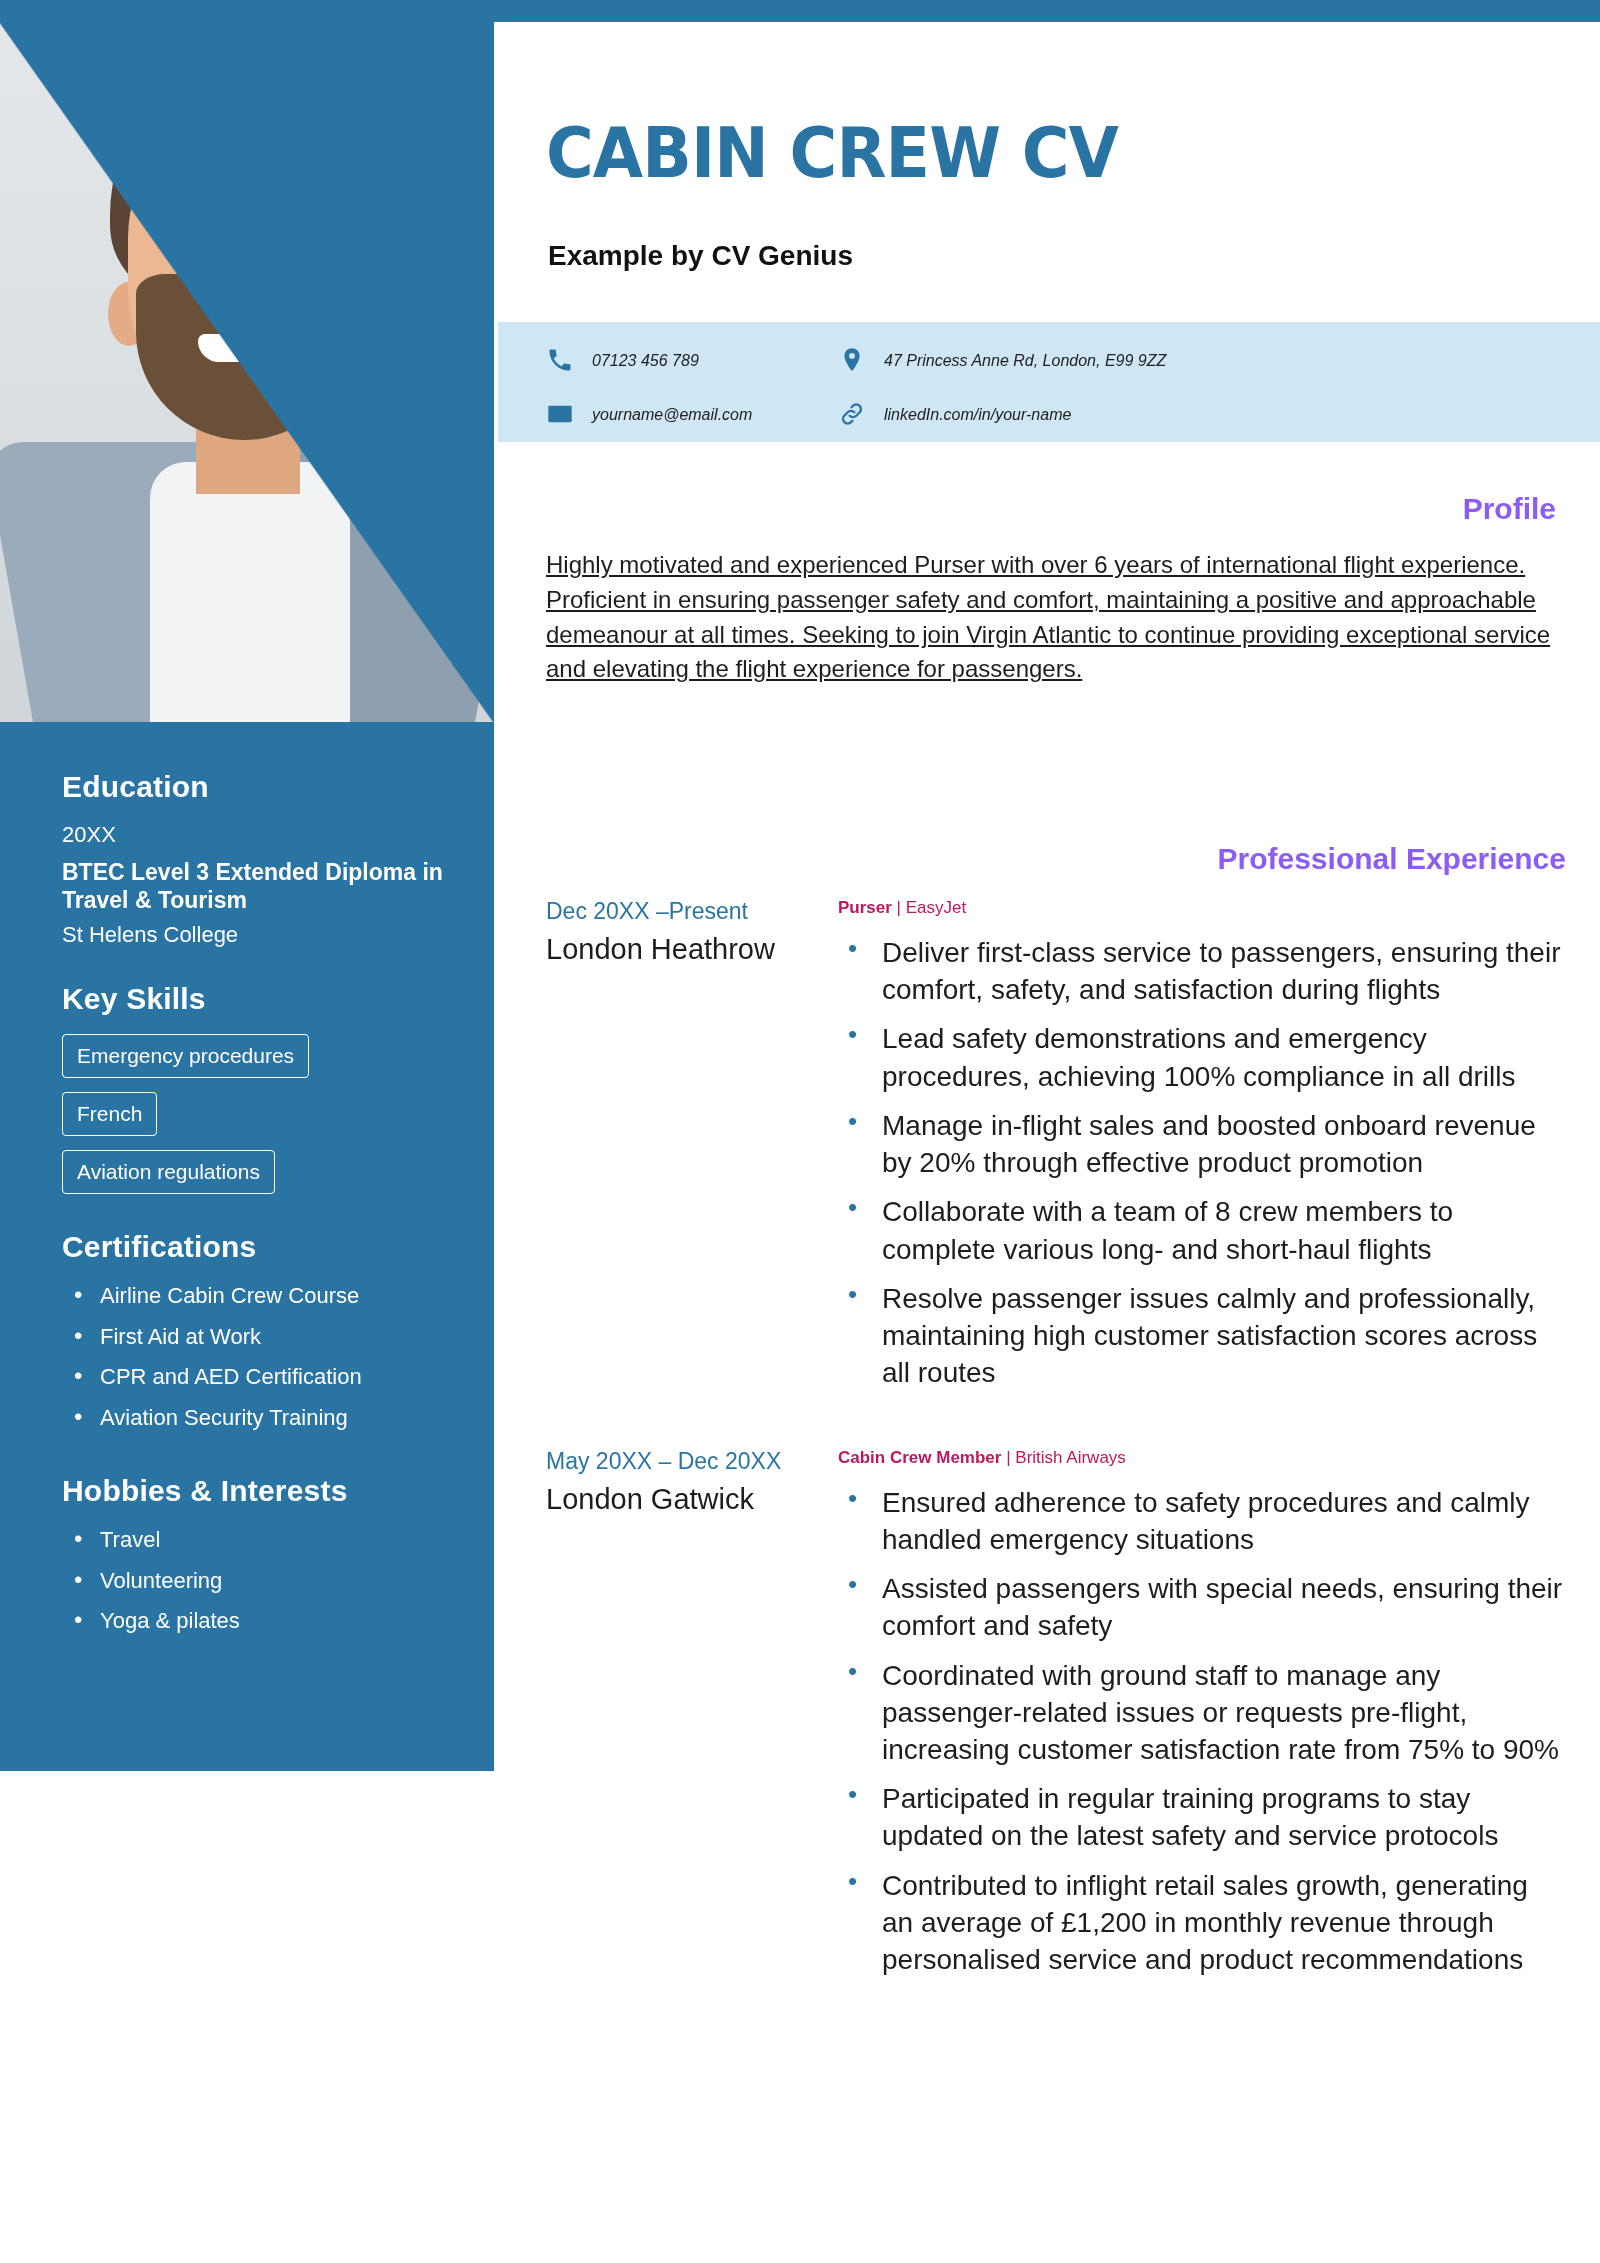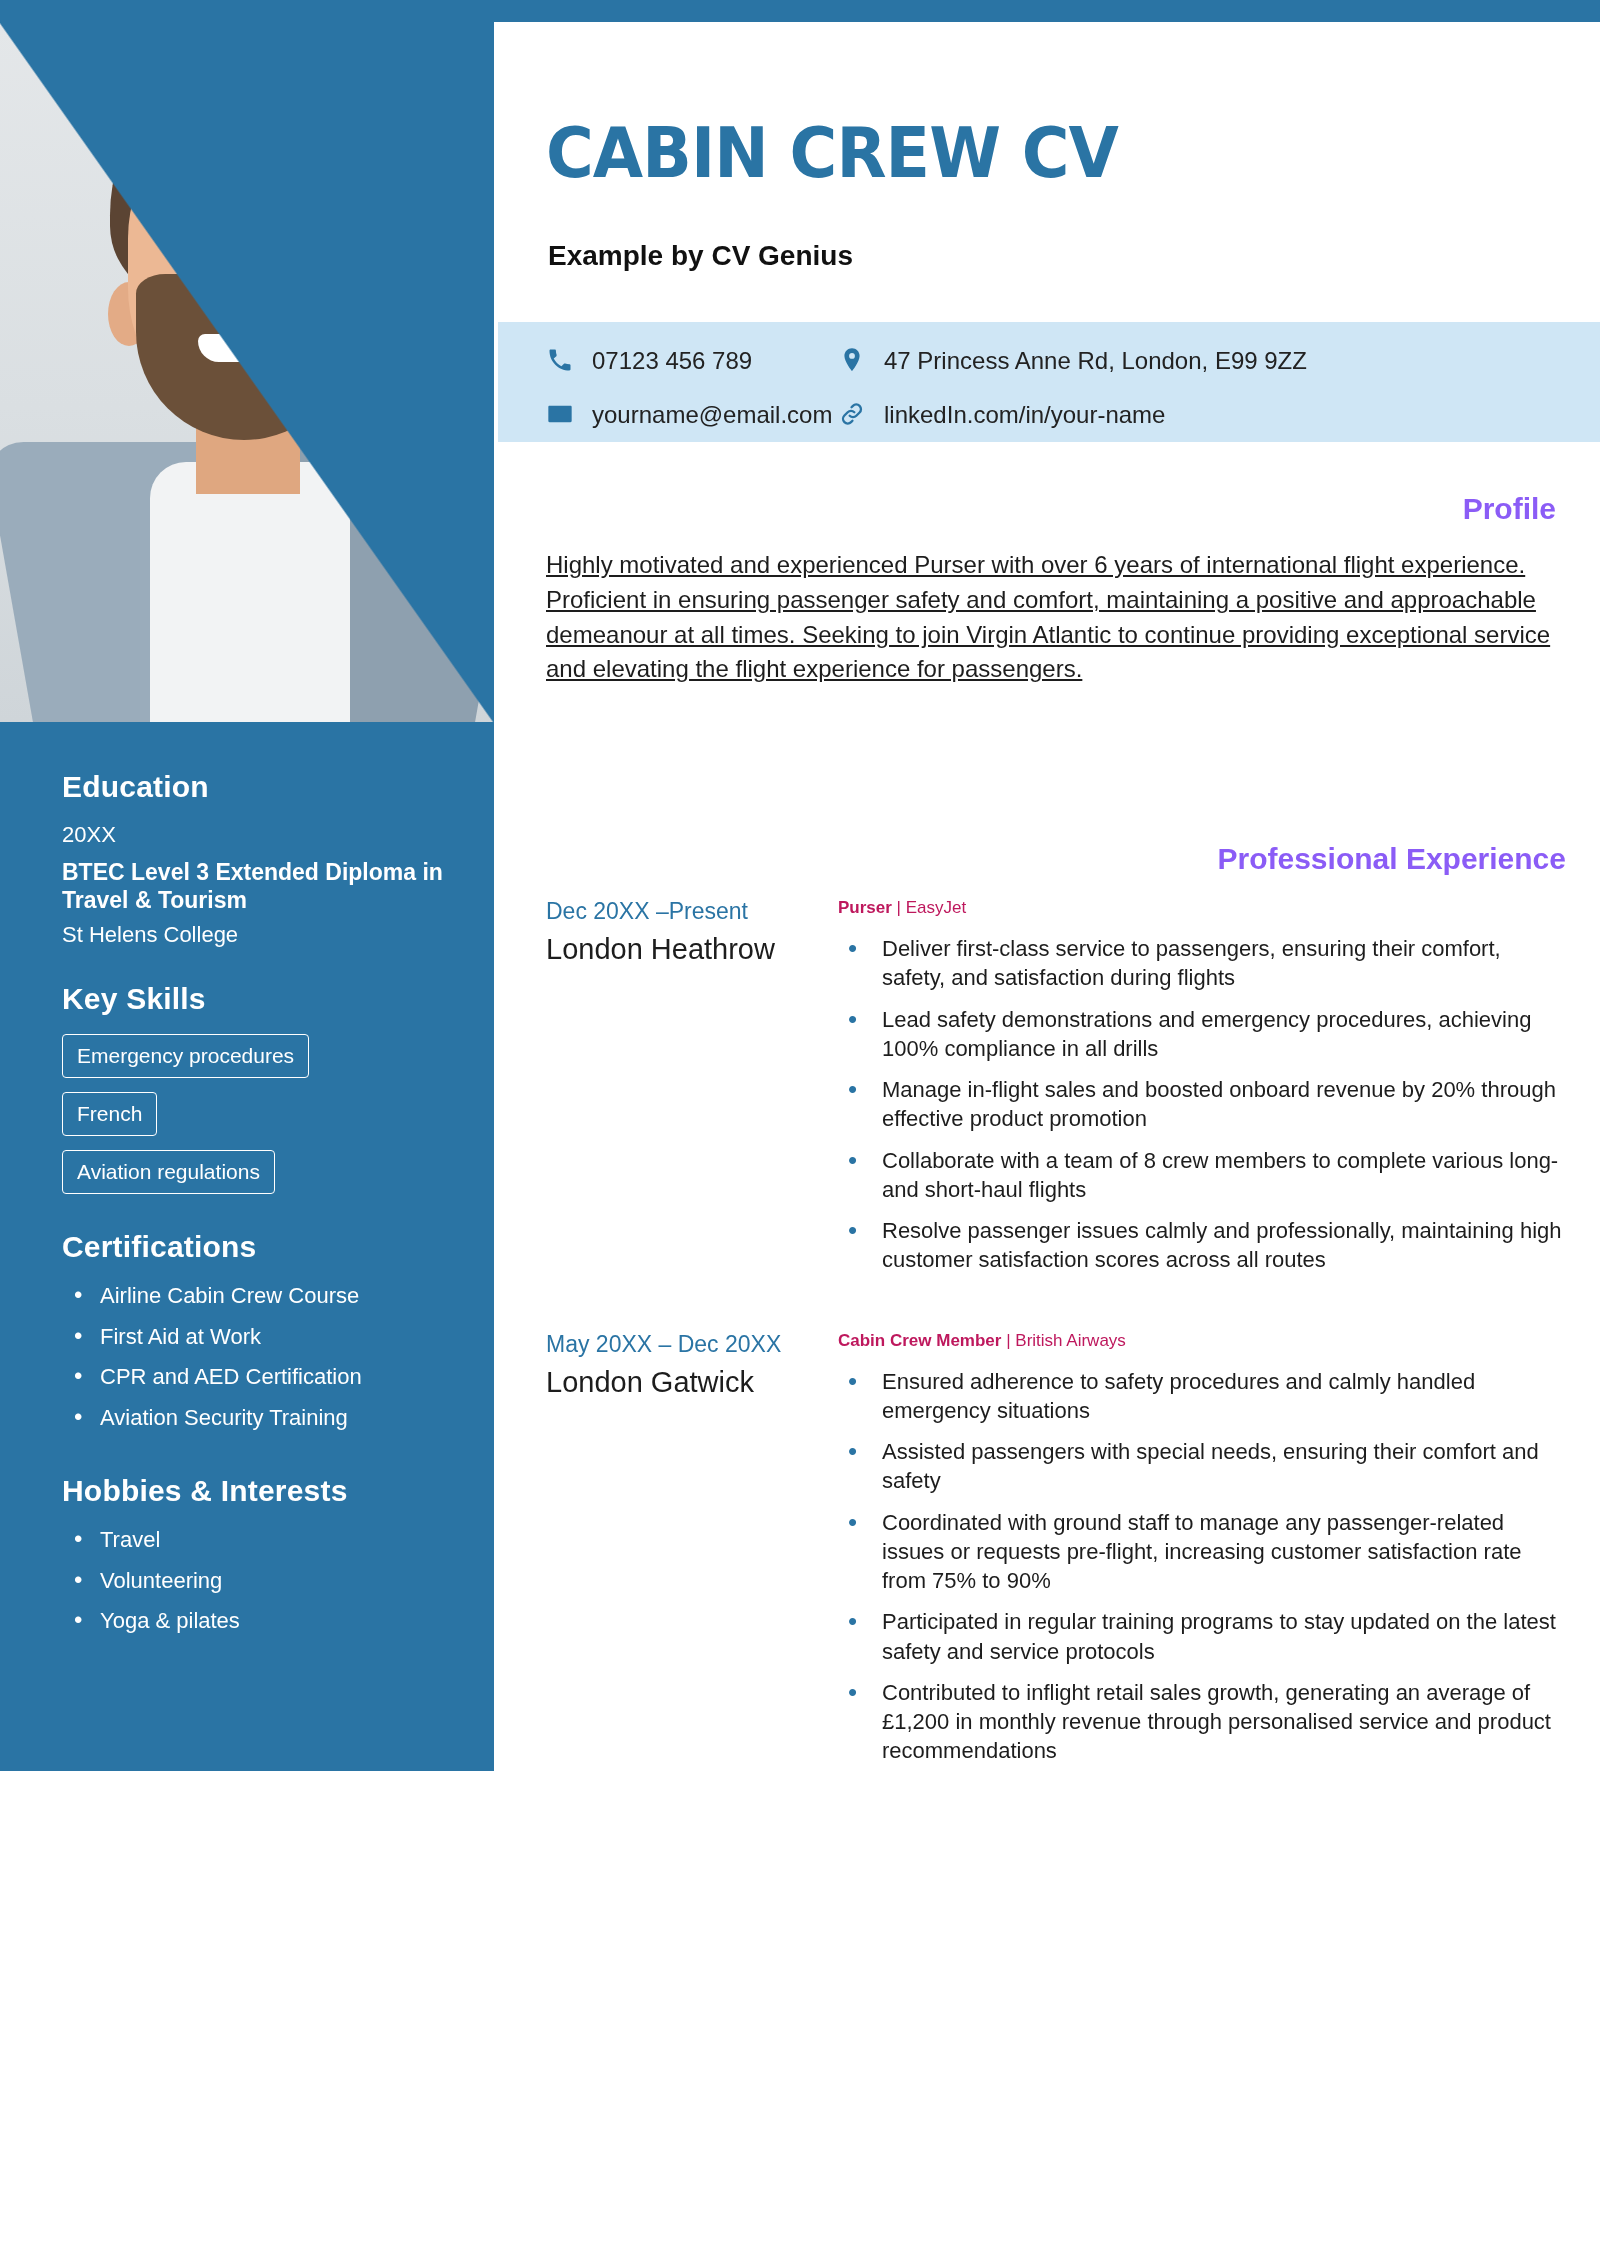--- a/index.html
+++ b/index.html
@@ -228,22 +228,23 @@
     left: 0; top: 300px;
     width: 1102px;
     height: 120px;
     background: #cfe6f5;
   }
   .c-item {
     position: absolute;
     display: flex;
     align-items: center;
     gap: 16px;
-    font-size: 24px;
+    font-size: 16px;
     color: #222222;
+    font-style: italic;
   }
   .c-ico { width: 30px; height: 30px; color: #2a74a4; display: inline-block; }
   .c-ico svg { display: block; }
   .c1 { left: 48px; top: 24px; }
   .c2 { left: 340px; top: 24px; }
   .c3 { left: 48px; top: 78px; }
   .c4 { left: 340px; top: 78px; }
 
   .sec-h {
     font-size: 30px;
@@ -271,21 +272,21 @@
   .job { display: flex; margin-bottom: 44px; }
   .job-left { width: 292px; flex: 0 0 292px; padding-right: 16px; }
   .job-date { font-size: 23px; color: #2a74a4; margin-bottom: 8px; }
   .job-loc { font-size: 29px; color: #1d1d1d; }
   .job-right { flex: 1; }
   .job-title { font-size: 17px; color: #be185d; margin-bottom: 16px; }
   .job-title b { font-weight: bold; }
   .duties { list-style: none; }
   .duties li {
     position: relative;
-    font-size: 22px;
+    font-size: 28px;
     line-height: 1.33;
     color: #1d1d1d;
     padding-left: 44px;
     margin-bottom: 12px;
   }
   .duties li::before {
     content: "\2022";
     position: absolute;
     left: 10px; top: -3px;
     color: #2a74a4;

